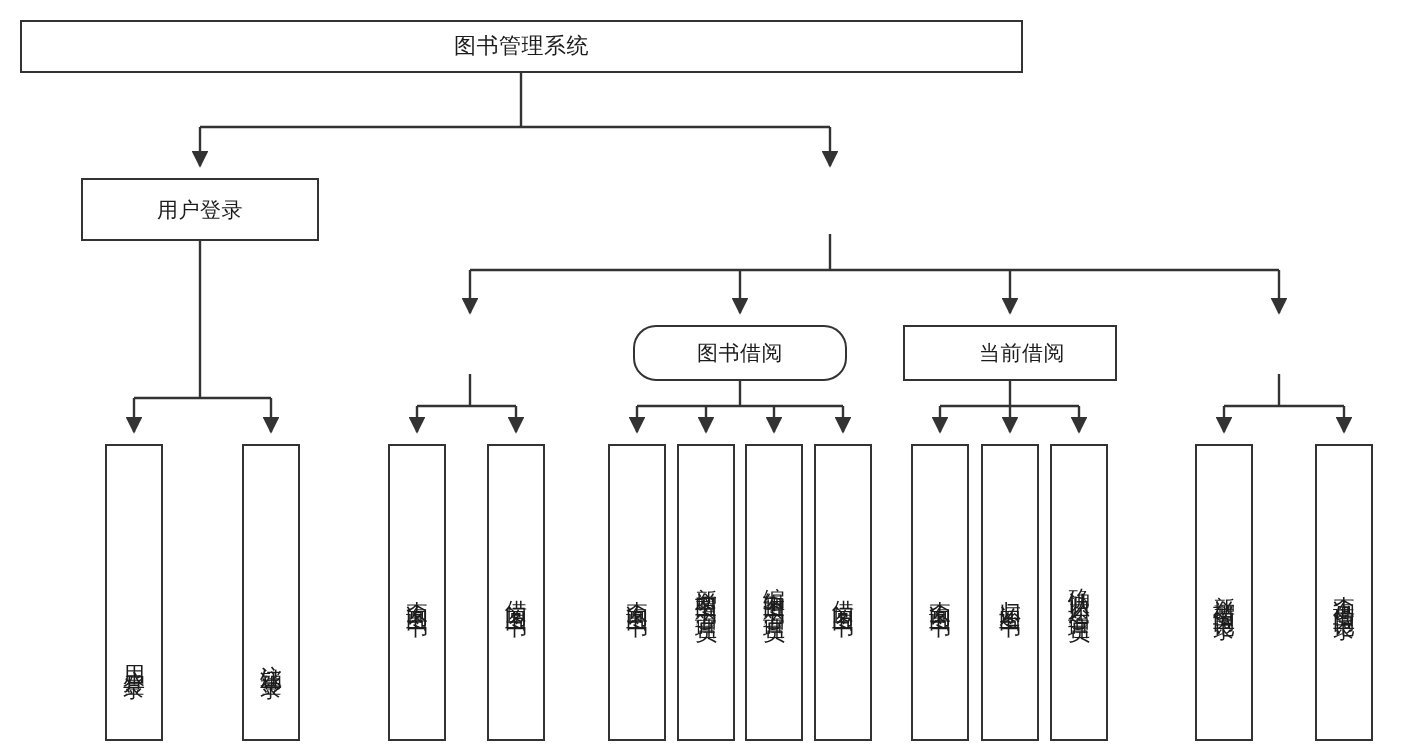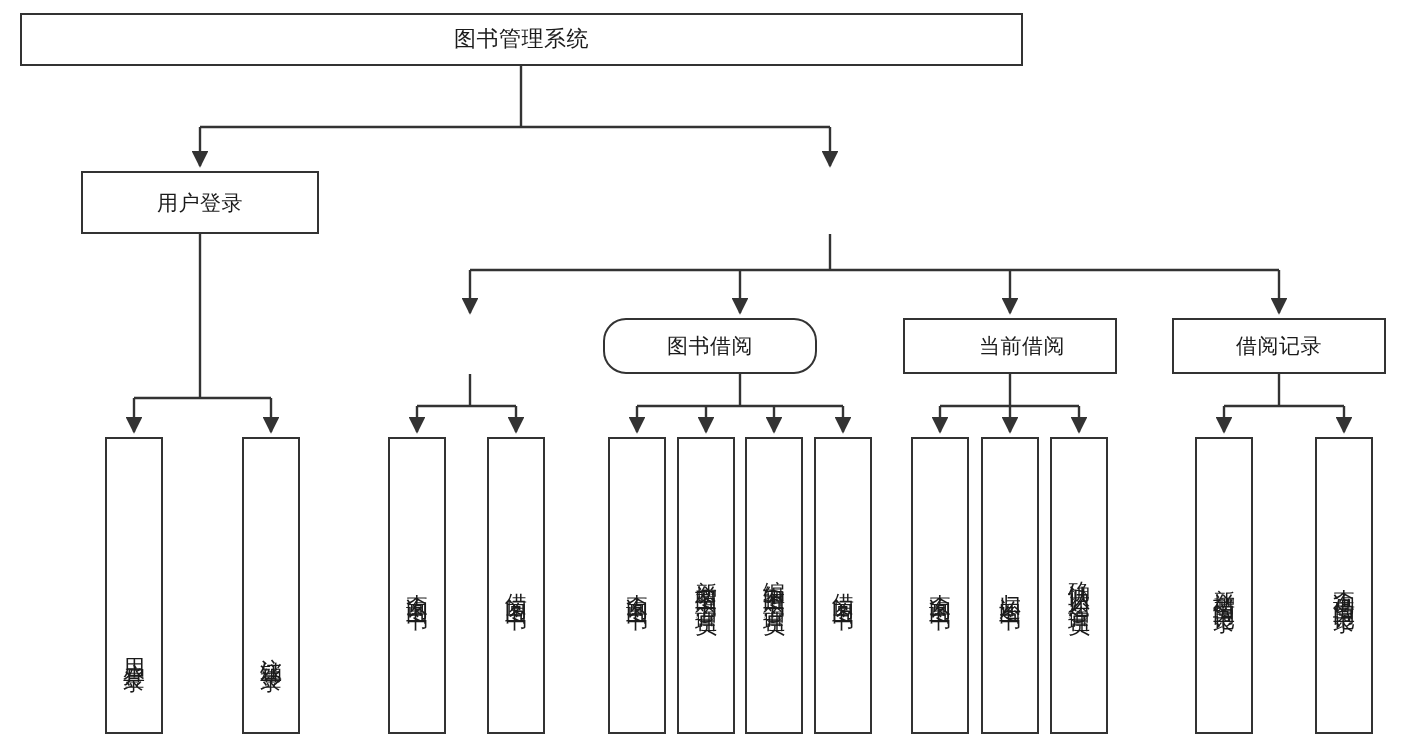--- a/index.html
+++ b/index.html
@@ -29,20 +29,21 @@
   }
   .node {
     position: absolute;
     box-sizing: border-box;
     background: #ffffff;
     border: 2px solid #333333;
     display: flex;
     align-items: center;
     justify-content: center;
     z-index: 2;
+    margin-top: 7px;
   }
   .node-label {
     font-size: 21px;
     line-height: 1.12;
     letter-spacing: 0.5px;
     color: #1b1b1b;
     white-space: nowrap;
     user-select: none;
   }
   
@@ -61,21 +62,21 @@
   }
   .node.lvl1.n-user-login  { left: 81px;  width: 238px; }
   .node.lvl1.n-book-manage { left: 712px; width: 237px; }
 
   
   .node.lvl2 {
     top: 318px;
     height: 56px;
   }
   .node.lvl2.n-new-book  { left: 361px;  width: 218px; }
-  .node.lvl2.n-borrow    { left: 603px;  width: 214px; border-radius: 23px; }
+  .node.lvl2.n-borrow    { left: 633px;  width: 214px; border-radius: 23px; }
   .node.lvl2.n-current   { left: 903px;  width: 214px; padding-left: 24px; }
   .node.lvl2.n-record    { left: 1172px; width: 214px; }
 
   
   .node.leaf {
     top: 437px;
     height: 297px;
     align-items: center;
     justify-content: center;
     padding: 8px 0;
@@ -182,23 +183,20 @@
   <div class="node lvl1 n-user-login">
     <span class="node-label">用户登录</span>
   </div>
 
   <div class="node lvl2 n-borrow">
     <span class="node-label">图书借阅</span>
   </div>
   <div class="node lvl2 n-current">
     <span class="node-label">当前借阅</span>
   </div>
-  <div class="node lvl2 n-record">
-    <span class="node-label">借阅记录</span>
-  </div>
 
   <div class="node leaf leaf-1 align-bottom">
     <span class="node-label">用户登录</span>
   </div>
   <div class="node leaf leaf-2 align-bottom">
     <span class="node-label">注销登录</span>
   </div>
 
   <div class="node leaf leaf-3">
     <span class="node-label">查询图书</span>

